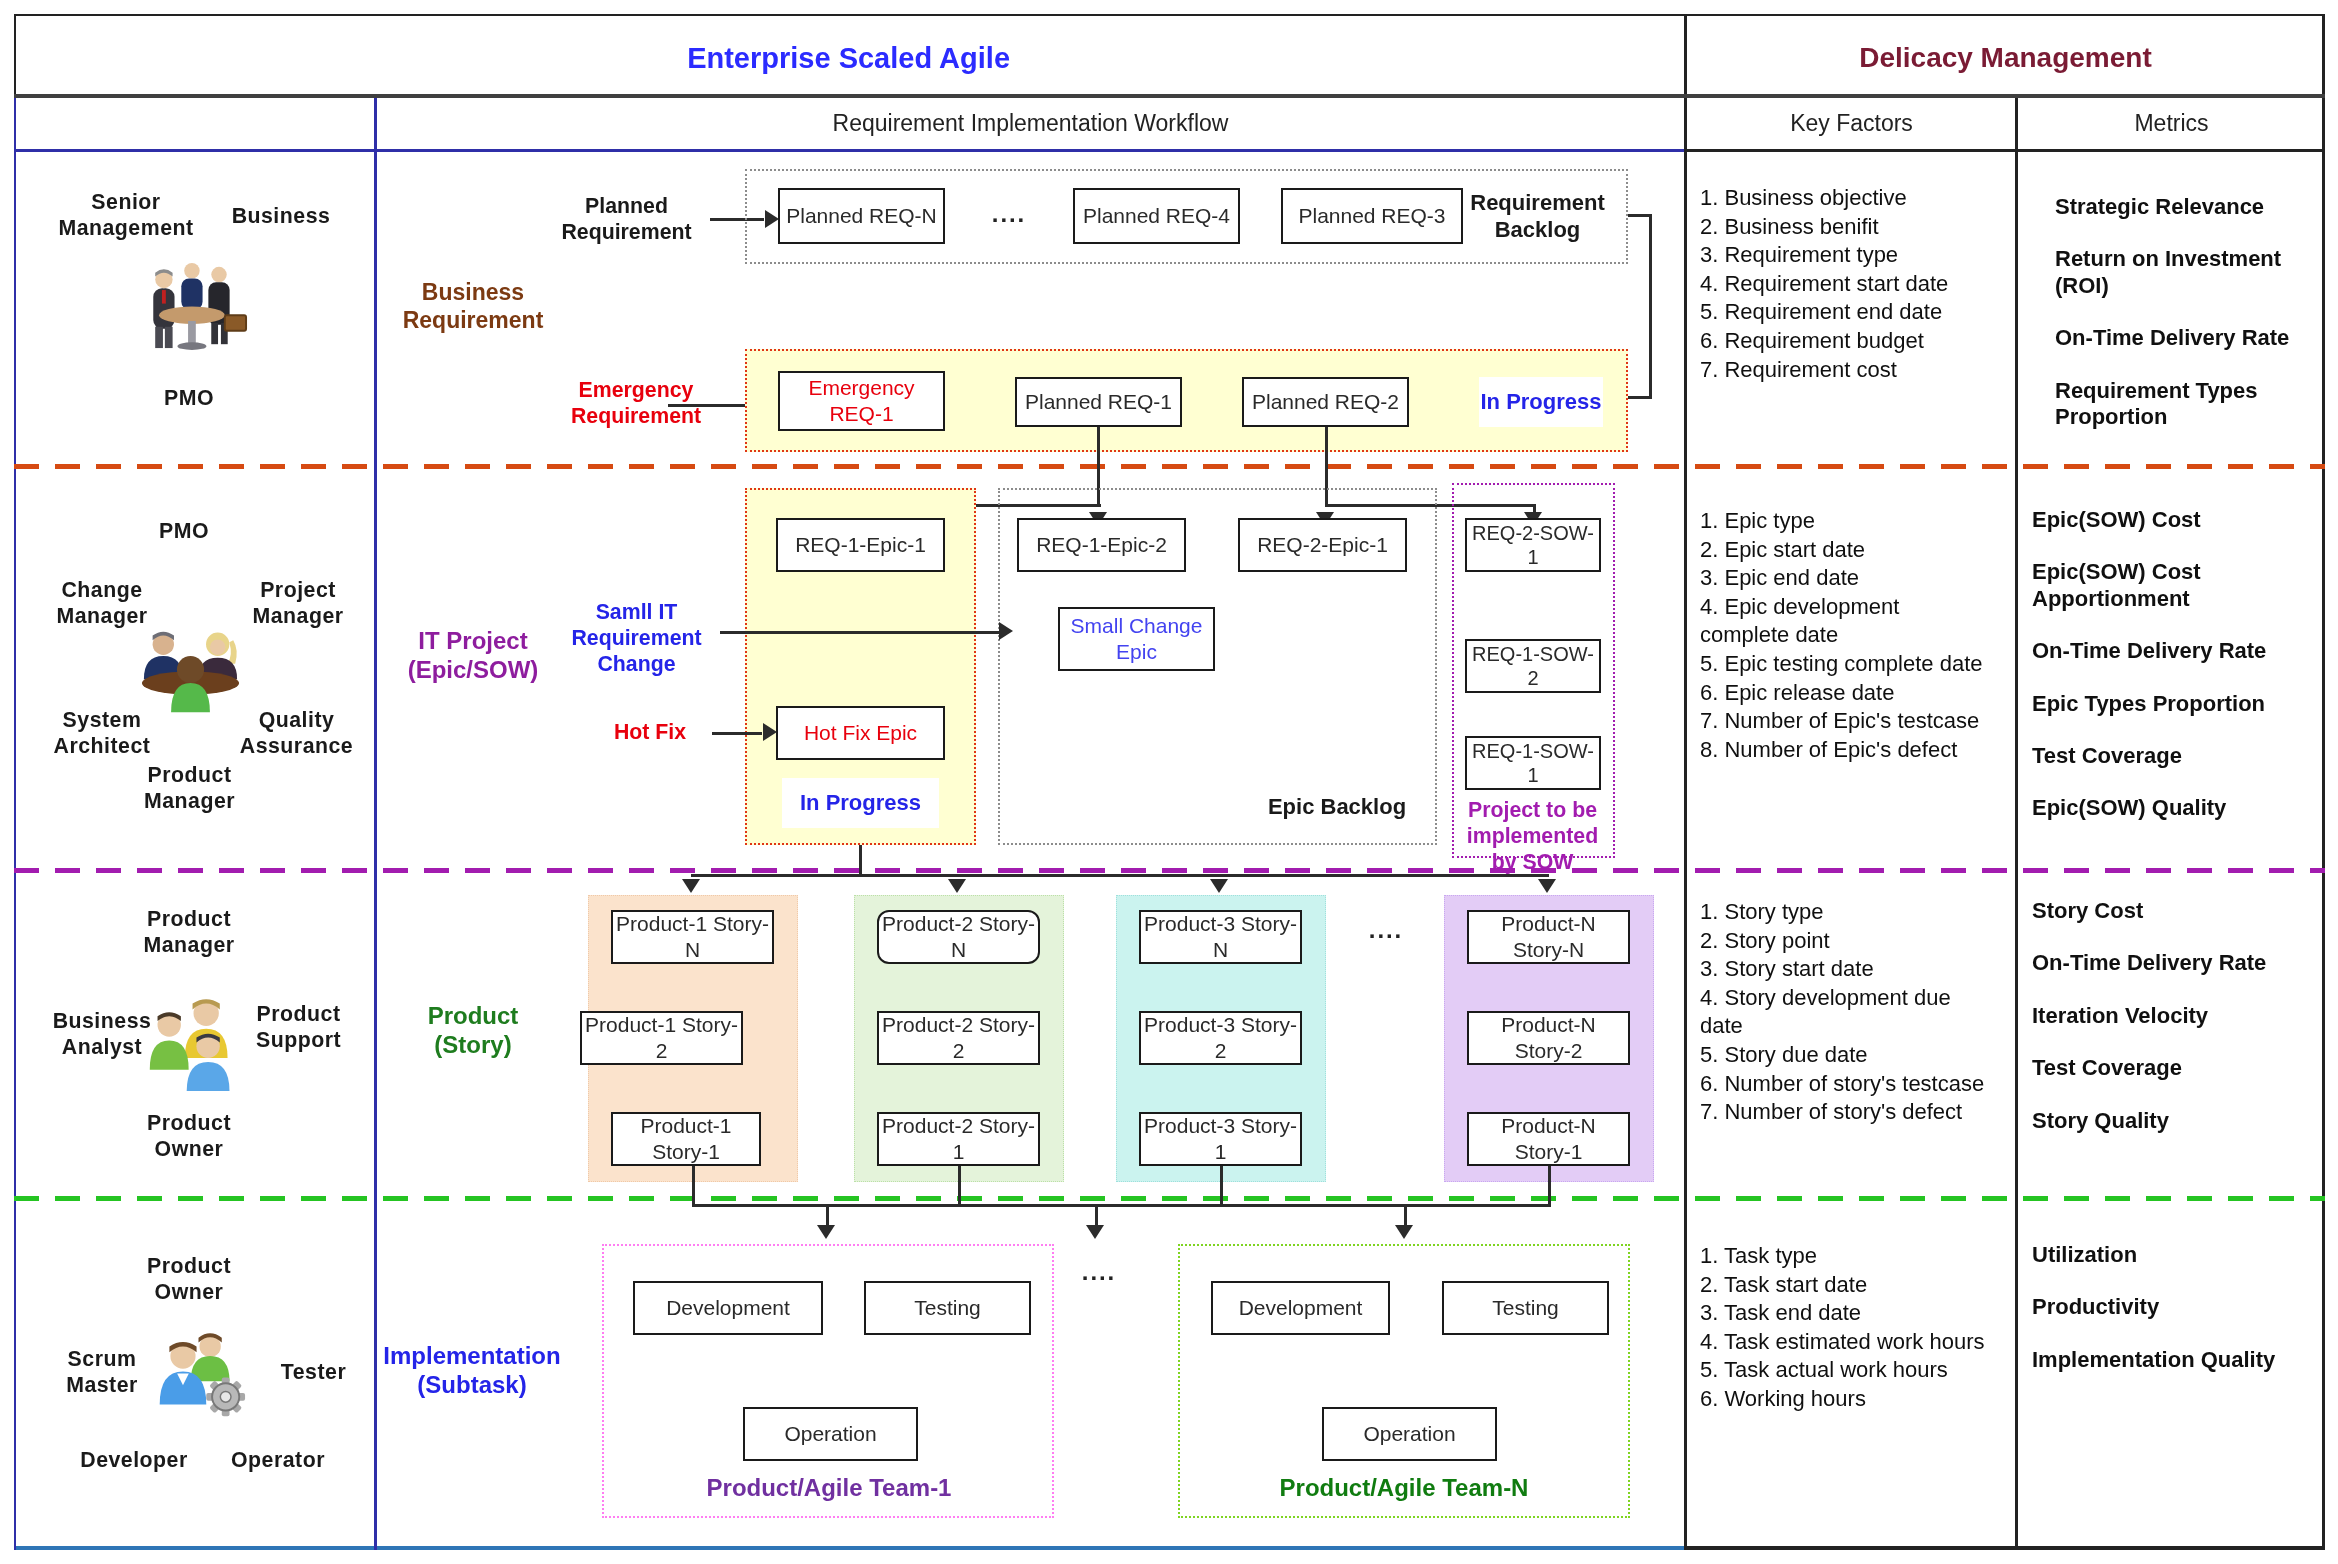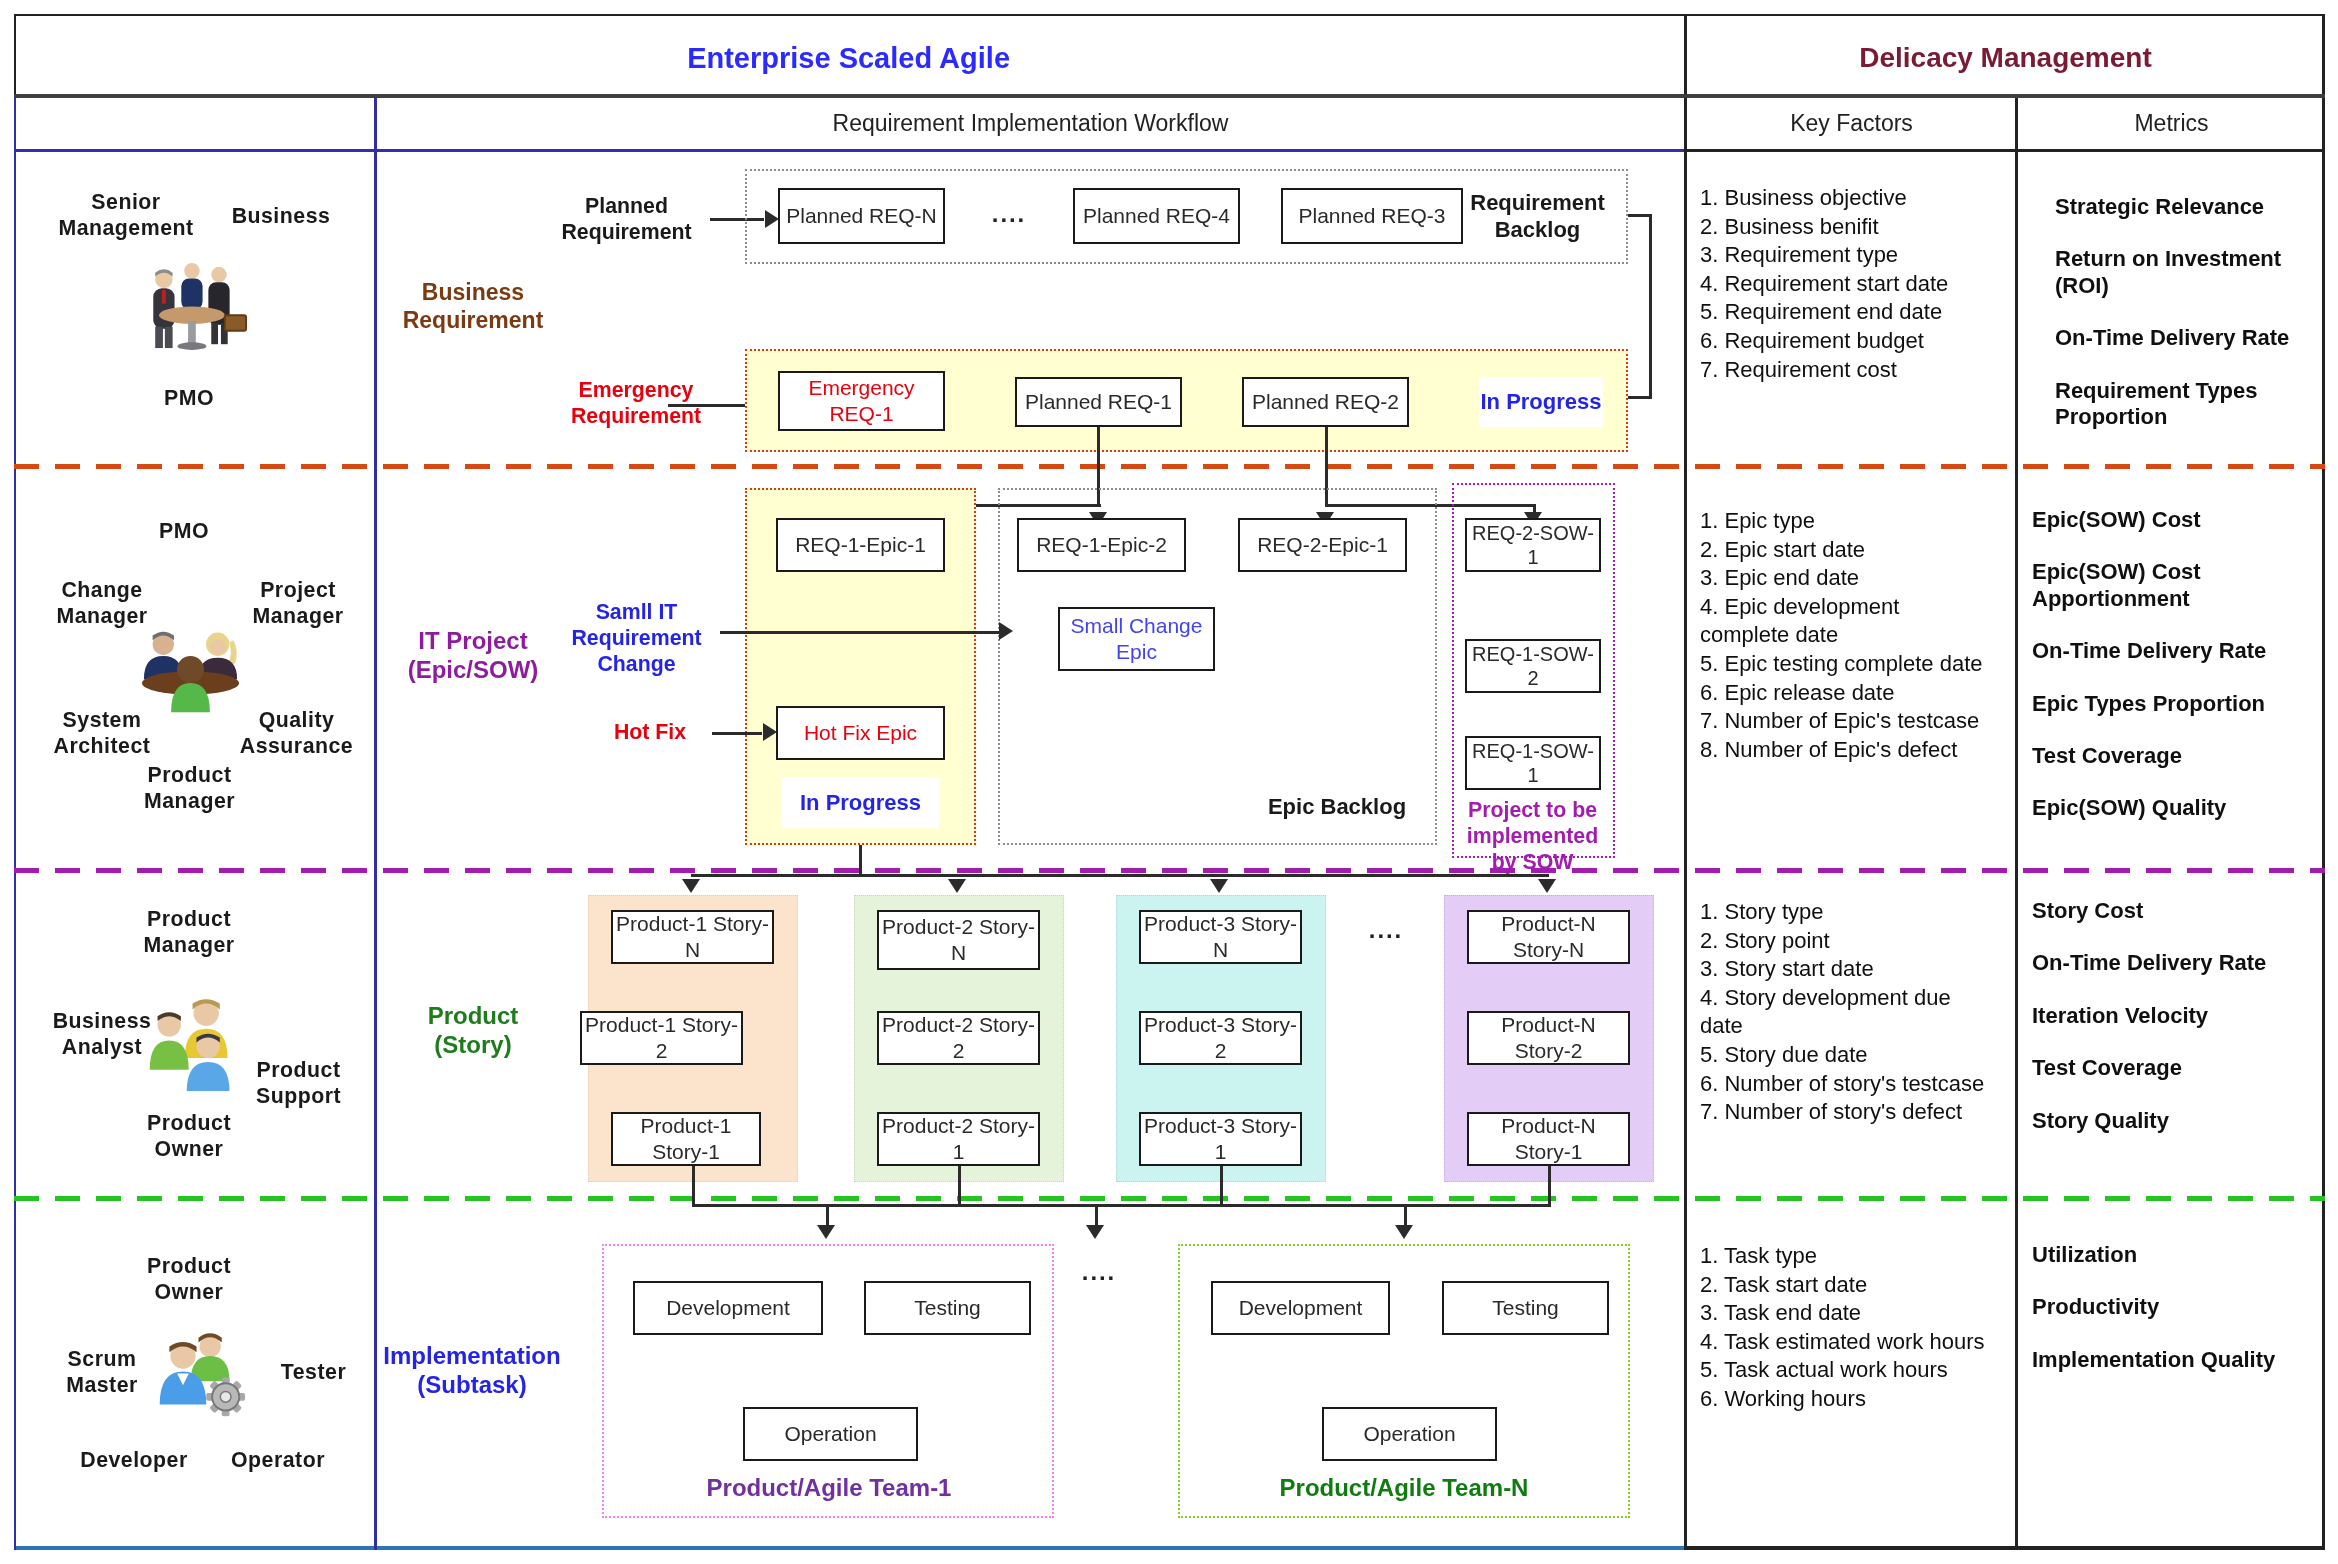--- a/index.html
+++ b/index.html
@@ -214,21 +214,21 @@
     <div>Epic(SOW) Cost</div>
     <div>Epic(SOW) Cost Apportionment</div>
     <div>On-Time Delivery Rate</div>
     <div>Epic Types Proportion</div>
     <div>Test Coverage</div>
     <div>Epic(SOW) Quality</div>
   </div>
 
   <div class="role" style="left:121px;top:907px;width:136px;">Product Manager</div>
   <div class="role" style="left:39px;top:1009px;width:126px;">Business Analyst</div>
-  <div class="role" style="left:233px;top:1058px;width:131px;">Product Support</div>
+  <div class="role" style="left:233px;top:1002px;width:131px;">Product Support</div>
   <div class="role" style="left:121px;top:1111px;width:136px;">Product Owner</div>
   <svg class="abs" style="left:138px;top:988px;" width="113" height="107" viewBox="0 0 116 110">
     <circle cx="70" cy="26" r="13" fill="#E9C9A5"></circle>
       <path d="M56 22 q14 -12 28 0 l0 -6 q-14 -9 -28 0 Z" fill="#B89A50"></path>
     <path d="M48 72 Q48 42 70 42 Q92 42 92 72 Z" fill="#E8C832"></path>
     <circle cx="32" cy="38" r="12" fill="#E9C9A5"></circle>
       <path d="M20 34 q12 -10 24 0 l0 -5 q-12 -8 -24 0 Z" fill="#4A3A28"></path>
     <path d="M12 84 Q12 54 32 54 Q52 54 52 84 Z" fill="#77C043"></path>
     <circle cx="72" cy="60" r="12" fill="#E9C9A5"></circle>
       <path d="M60 56 q12 -10 24 0 l0 -5 q-12 -8 -24 0 Z" fill="#3A3A42"></path>
@@ -236,21 +236,21 @@
   </svg>
 
   <div class="lbl" style="left:388px;top:1001px;width:170px;font-size:24px;color:#1E7C1E;">Product (Story)</div>
 
   <div class="stcol" style="left:588px;top:895px;width:210px;height:287px;background:#FBE3CC;border:1.9px dotted #F0C9A8;"></div>
   <div class="node" style="left:611px;top:910px;width:163px;height:54px;">Product-1 Story-N</div>
   <div class="node" style="left:580px;top:1011px;width:163px;height:54px;">Product-1 Story-2</div>
   <div class="node" style="left:611px;top:1112px;width:150px;height:54px;">Product-1 Story-1</div>
 
   <div class="stcol" style="left:854px;top:895px;width:210px;height:287px;background:#E4F3DA;border:1.9px dotted #BCE0A8;"></div>
-  <div class="node" style="left:877px;top:910px;width:163px;height:60px;">Product-2 Story-N</div>
+  <div class="node" style="left:877px;top:910px;width:163px;height:54px;border-radius:12px;">Product-2 Story-N</div>
   <div class="node" style="left:877px;top:1011px;width:163px;height:54px;">Product-2 Story-2</div>
   <div class="node" style="left:877px;top:1112px;width:163px;height:54px;">Product-2 Story-1</div>
 
   <div class="stcol" style="left:1116px;top:895px;width:210px;height:287px;background:#CBF3EF;border:1.9px dotted #9FE0DC;"></div>
   <div class="node" style="left:1139px;top:910px;width:163px;height:54px;">Product-3 Story-N</div>
   <div class="node" style="left:1139px;top:1011px;width:163px;height:54px;">Product-3 Story-2</div>
   <div class="node" style="left:1139px;top:1112px;width:163px;height:54px;">Product-3 Story-1</div>
 
   <div class="dots" style="left:1351px;top:916px;width:70px;">....</div>
 

